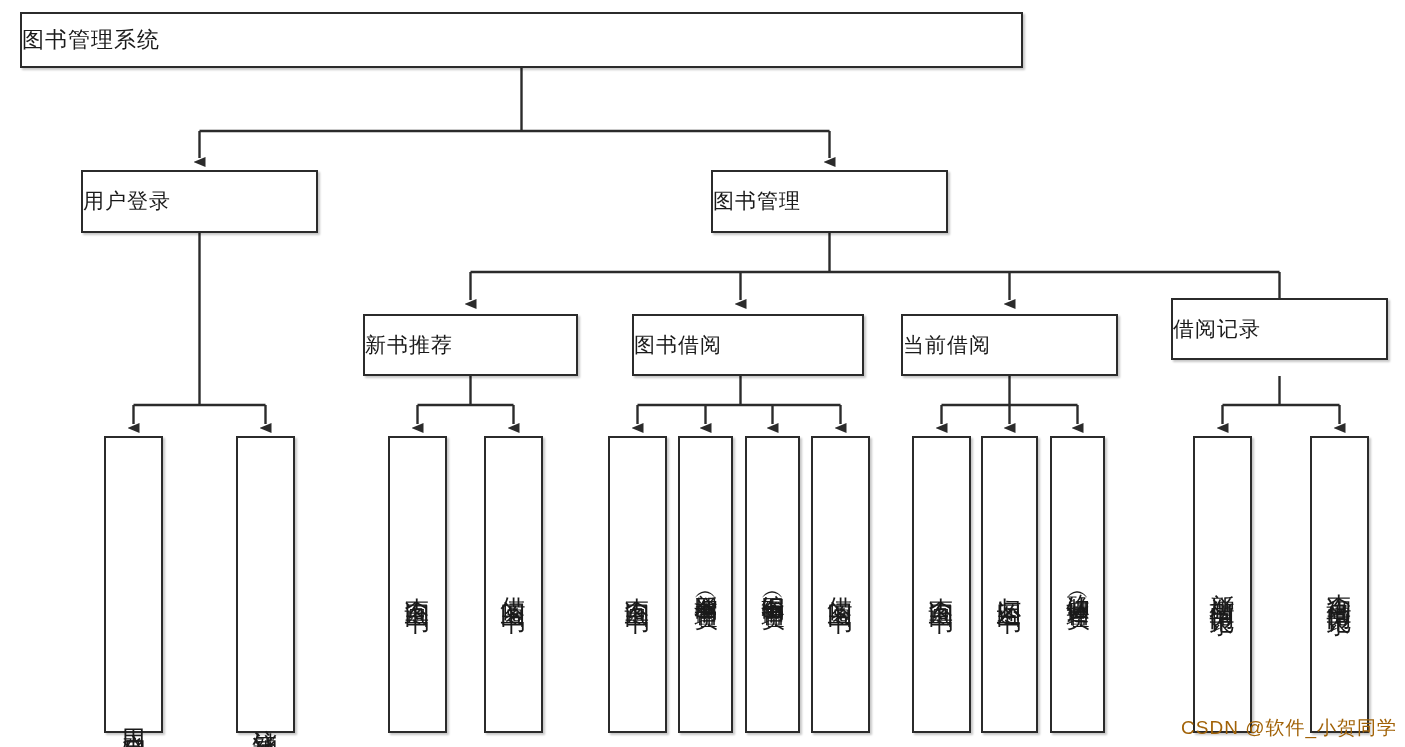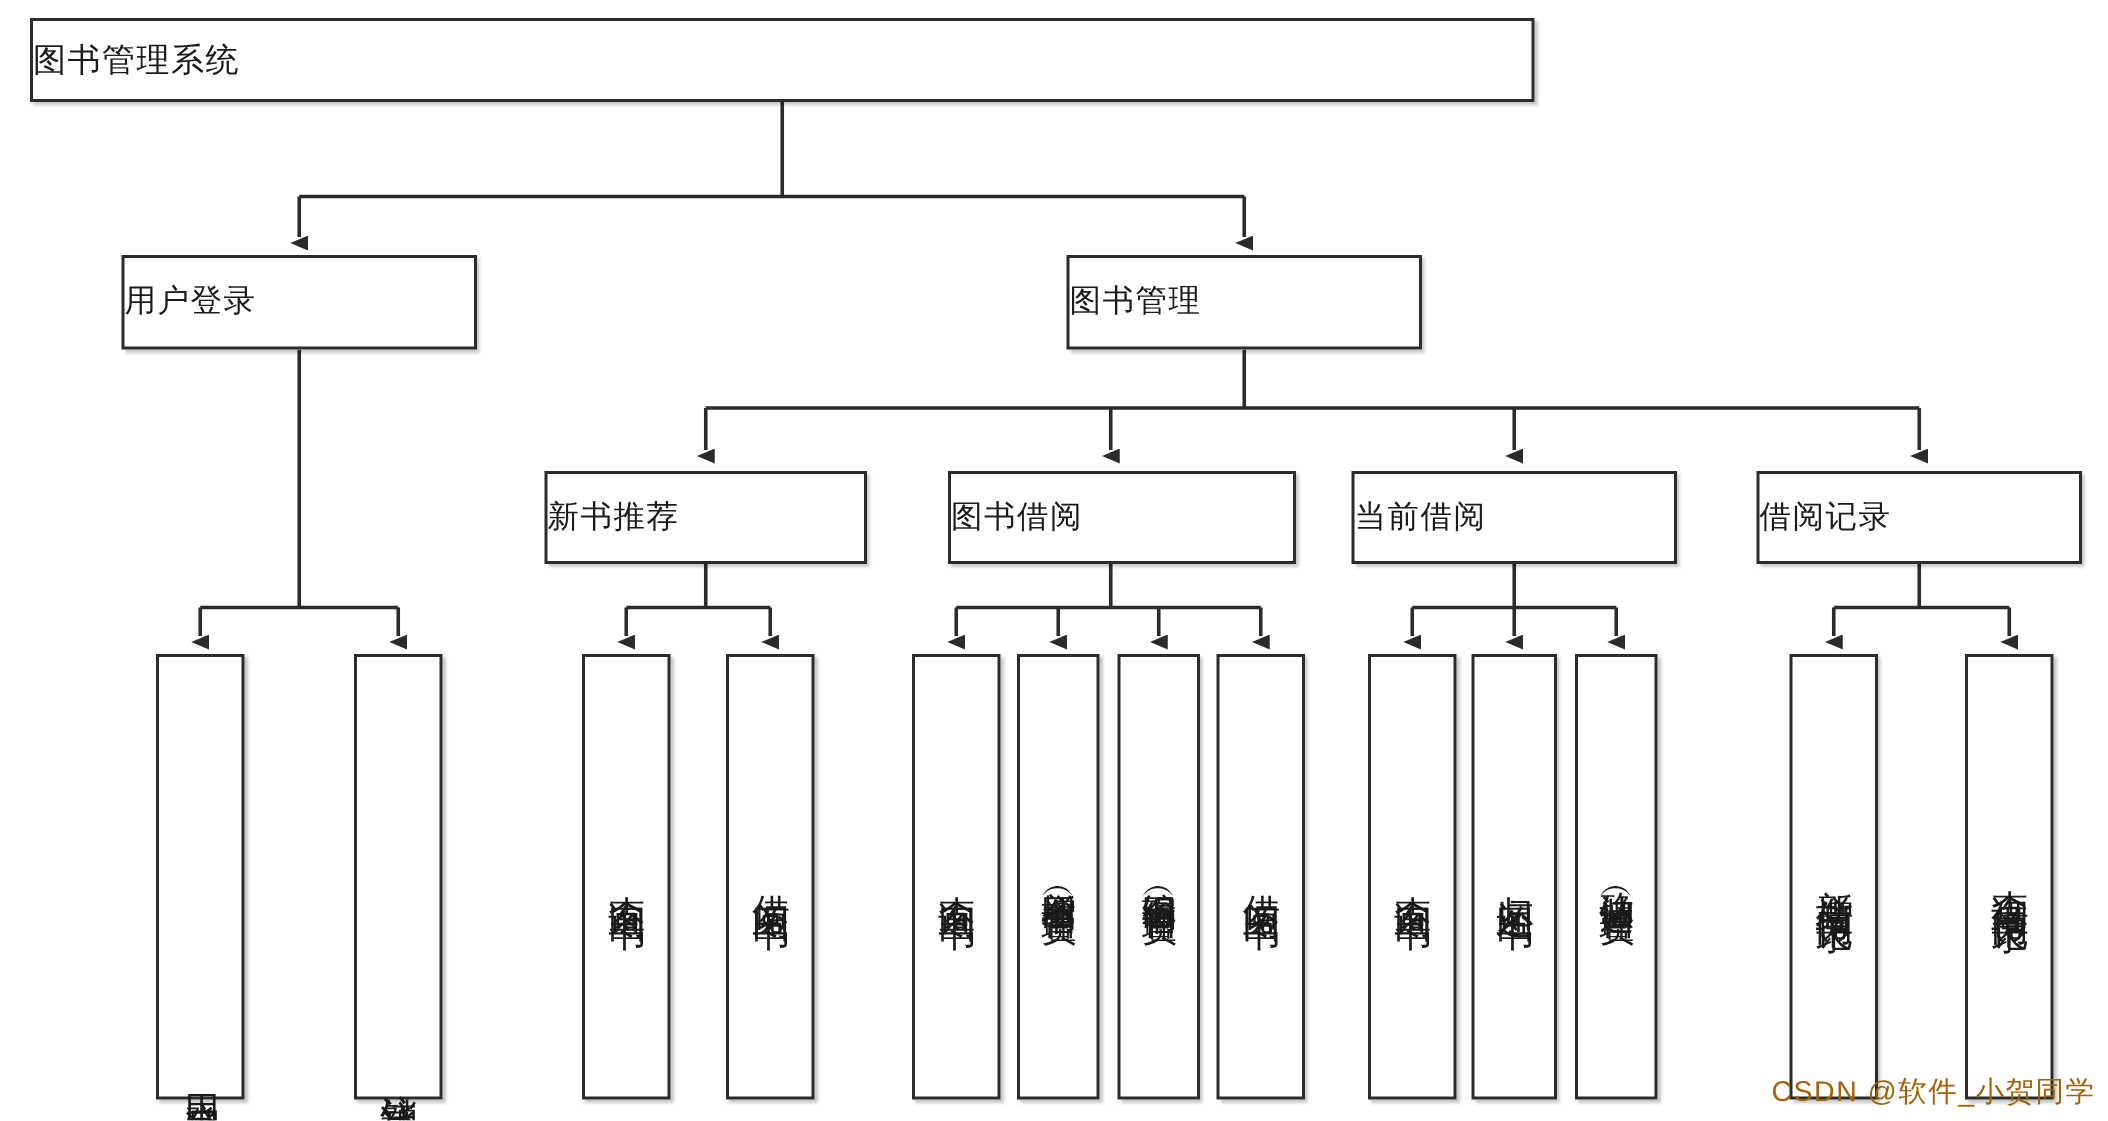--- a/index.html
+++ b/index.html
@@ -153,21 +153,21 @@
   </div>
 
   <div class="node horiz" style="left:632px; top:314px; width:232px; height:62px;">
     <span class="label">图书借阅</span>
   </div>
 
   <div class="node horiz" style="left:901px; top:314px; width:217px; height:62px;">
     <span class="label">当前借阅</span>
   </div>
 
-  <div class="node horiz" style="left:1171px; top:314px; width:217px; height:62px;">
+  <div class="node horiz" style="left:1171px; top:298px; width:217px; height:62px;">
     <span class="label">借阅记录</span>
   </div>
 
   <div class="node vert bottomed" style="left:104px; top:436px; width:59px; height:297px;">
     <span class="label">用户登录</span>
   </div>
 
   <div class="node vert bottomed" style="left:236px; top:436px; width:59px; height:297px;">
     <span class="label">注销登录</span>
   </div>

